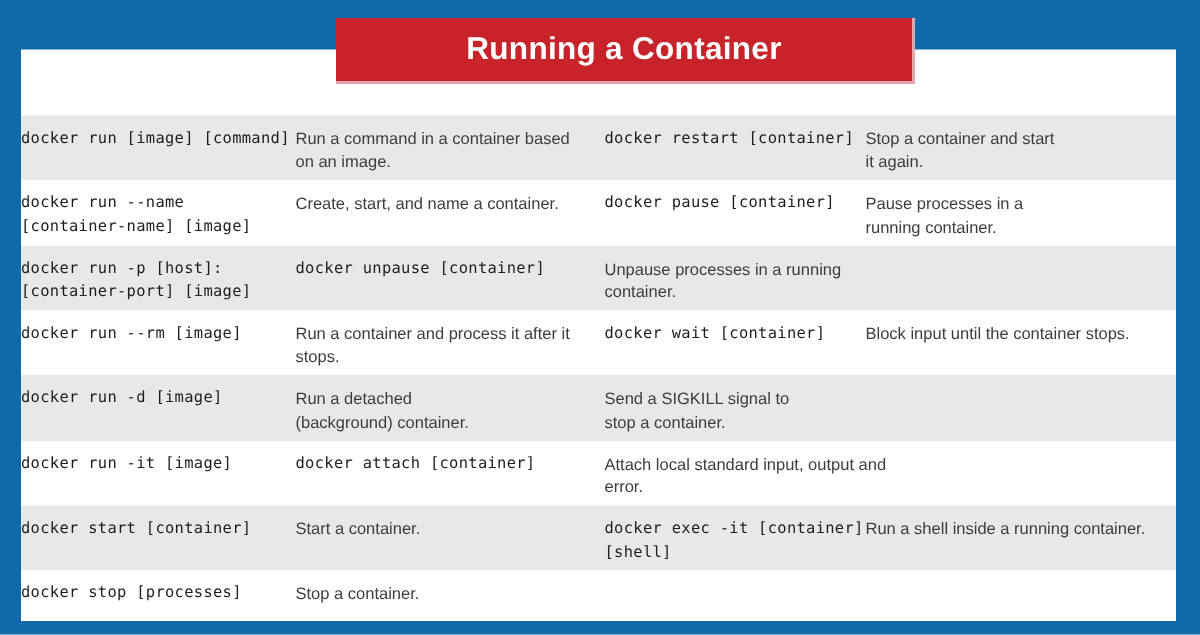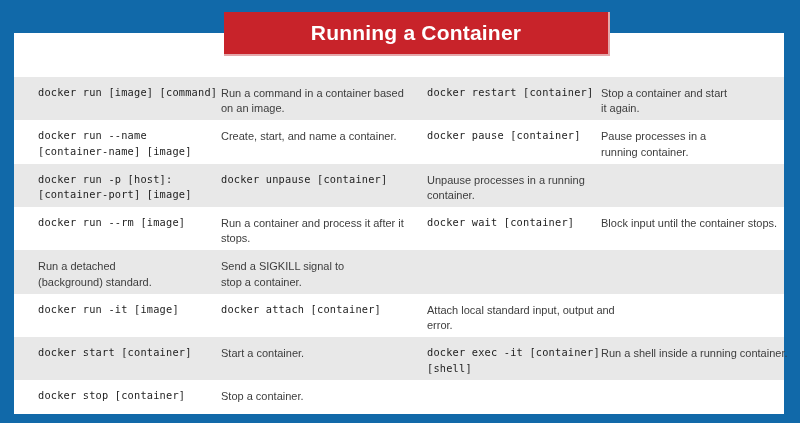--- a/index.html
+++ b/index.html
@@ -32,21 +32,21 @@
     font-weight: bold;
     letter-spacing: 0.2px;
   }
   .cheat-table {
     margin-top: 44px;
     width: 100%;
   }
   .row {
     display: grid;
     grid-template-columns: 183px 206px 174px 1fr;
-    padding: 8px 6px 4px 24px;
+    padding: 8px 6px 4px 0;
     min-height: 41px;
     box-sizing: border-box;
     align-items: start;
   }
   .row:nth-child(odd) { background: #e8e8e8; }
   .row:nth-child(even) { background: #ffffff; }
   .row:last-child { min-height: 34px; }
   .cell { overflow: visible; }
   .cmd {
     font-family: "DejaVu Sans Mono", "Liberation Mono", monospace;
@@ -102,42 +102,43 @@
 
     <div class="row">
       <div class="cell cmd">docker run --rm [image]</div>
       <div class="cell desc">Run a container and process it after it
 stops.</div>
       <div class="cell cmd">docker wait [container]</div>
       <div class="cell desc">Block input until the container stops.</div>
     </div>
 
     <div class="row">
+      <div class="cell cmd">docker run -d [image]</div>
       <div class="cell desc">Run a detached
-(background) standard.</div>
+(background) container.</div>
       <div class="cell desc">Send a SIGKILL signal to
 stop a container.</div>
     </div>
 
     <div class="row">
       <div class="cell cmd">docker run -it [image]</div>
       <div class="cell cmd">docker attach [container]</div>
       <div class="cell desc">Attach local standard input, output and
 error.</div>
     </div>
 
     <div class="row">
       <div class="cell cmd">docker start [container]</div>
       <div class="cell desc">Start a container.</div>
       <div class="cell cmd">docker exec -it [container]
 [shell]</div>
       <div class="cell desc">Run a shell inside a running container.</div>
     </div>
 
     <div class="row">
-      <div class="cell cmd">docker stop [container]</div>
+      <div class="cell cmd">docker stop [processes]</div>
       <div class="cell desc">Stop a container.</div>
       <div class="cell cmd"></div>
       <div class="cell desc"></div>
     </div>
 
   </div>
 </div>
 
 </body></html>

